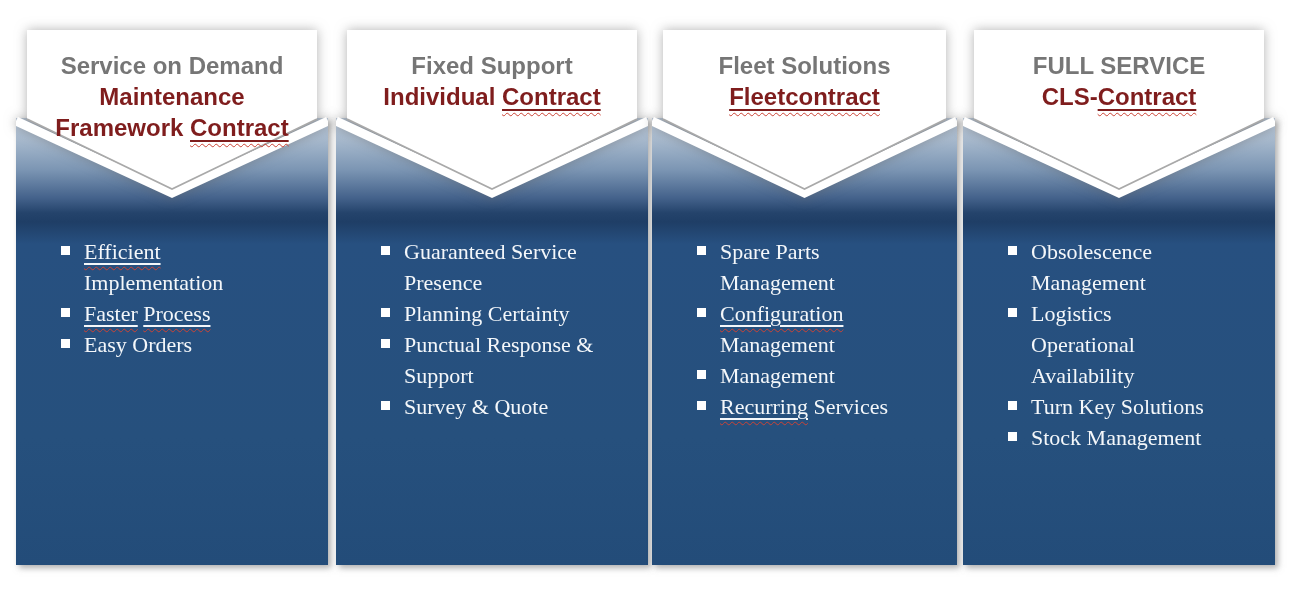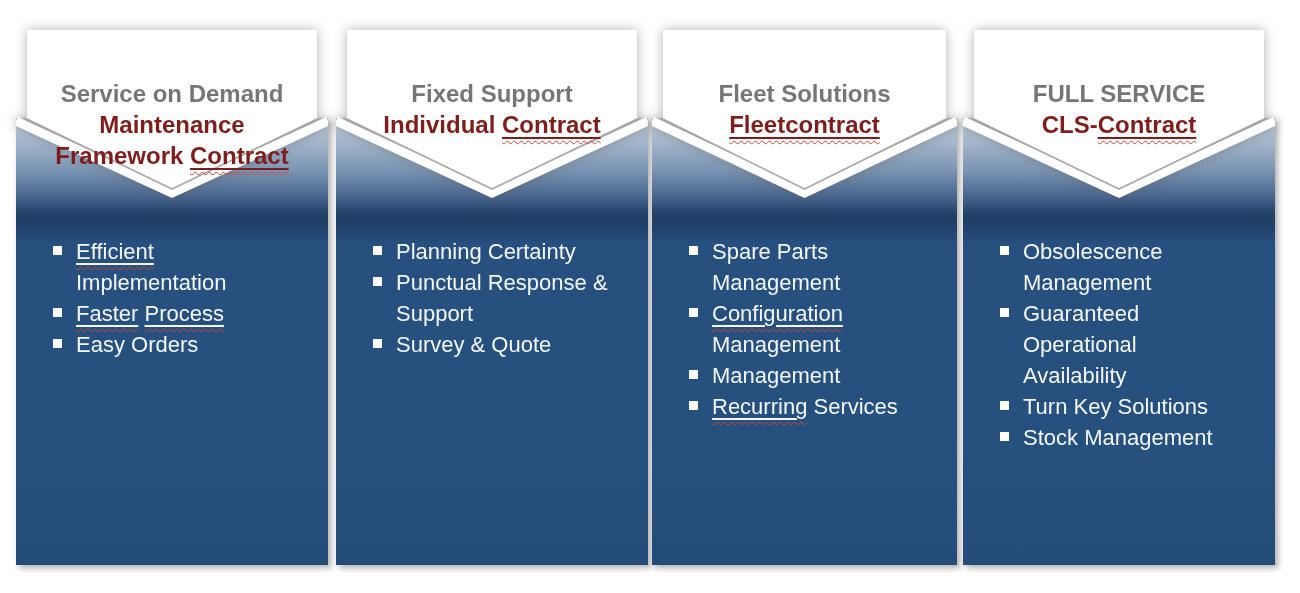--- a/index.html
+++ b/index.html
@@ -11,26 +11,26 @@
   .panel-body{
     position:absolute;left:0;top:88px;width:100%;height:447px;
     background:linear-gradient(to bottom,
       #bccadb 0px, #a7b9cd 22px, #7b95b3 52px, #44628b 80px,
       #24436b 95px, #1f3e66 104px, #275080 126px, #26507d 320px, #234c79 447px);
     box-shadow:3px 3px 6px rgba(110,110,110,0.55);
   }
   .banner{position:absolute;left:0;top:0;filter:drop-shadow(0 0 6px rgba(100,100,100,0.5));}
   .banner-text{
     position:absolute;left:15px;right:15px;top:20px;text-align:center;
-    font-weight:700;font-size:24px;line-height:31px;margin-top:28px;
+    font-weight:700;font-size:24px;line-height:31px;
   }
   .h-row{white-space:nowrap;}
   .h-first{color:#767676;}
   .h-rest{color:#7f1d1d;}
-  .bullet-list{margin:0;padding:118px 8px 0 4px;list-style:none;}
+  .bullet-list{margin:0;padding:118px 8px 0 12px;list-style:none;font-family:Liberation Serif, serif;}
   .bullet-item{position:relative;padding-left:56px;color:#f4f7fa;font-size:22px;line-height:31px;}
   .bullet-item::before{
     content:"";position:absolute;left:33px;top:10px;width:9px;height:9px;background:#ffffff;
   }
   .line{white-space:nowrap;}
   .u{
     text-decoration-line:underline;
     text-decoration-thickness:2px;
     text-underline-offset:4px;
     text-align:center;
@@ -69,20 +69,24 @@
         </svg></div>
       <div class="banner-text">
         <div class="h-row h-first"><span>Service on Demand</span></div>
         <div class="h-row h-rest"><span>Maintenance</span></div>
         <div class="h-row h-rest"><span>Framework </span><span class="u"><span class="sq">Contract</span></span></div>
       </div>
     </div>
     <div class="column" style="left: 336px; width: 312px;">
       <div class="panel-body">
         <ul class="bullet-list">
+          <li class="bullet-item">
+            <div class="line"><span>Guaranteed Service</span></div>
+            <div class="line"><span>Presence</span></div>
+          </li>
           <li class="bullet-item">
             <div class="line"><span>Planning Certainty</span></div>
           </li>
           <li class="bullet-item">
             <div class="line"><span>Punctual Response &amp;</span></div>
             <div class="line"><span>Support</span></div>
           </li>
           <li class="bullet-item">
             <div class="line"><span>Survey &amp; Quote</span></div>
           </li>
@@ -128,21 +132,21 @@
       </div>
     </div>
     <div class="column" style="left: 963px; width: 312px;">
       <div class="panel-body">
         <ul class="bullet-list">
           <li class="bullet-item">
             <div class="line"><span>Obsolescence</span></div>
             <div class="line"><span>Management</span></div>
           </li>
           <li class="bullet-item">
-            <div class="line"><span>Guaranteed</span></div>
+            <div class="line"><span>Logistics</span></div>
             <div class="line"><span>Operational</span></div>
             <div class="line"><span>Availability</span></div>
           </li>
           <li class="bullet-item">
             <div class="line"><span>Turn Key Solutions</span></div>
           </li>
           <li class="bullet-item">
             <div class="line"><span>Stock Management</span></div>
           </li>
         </ul>

